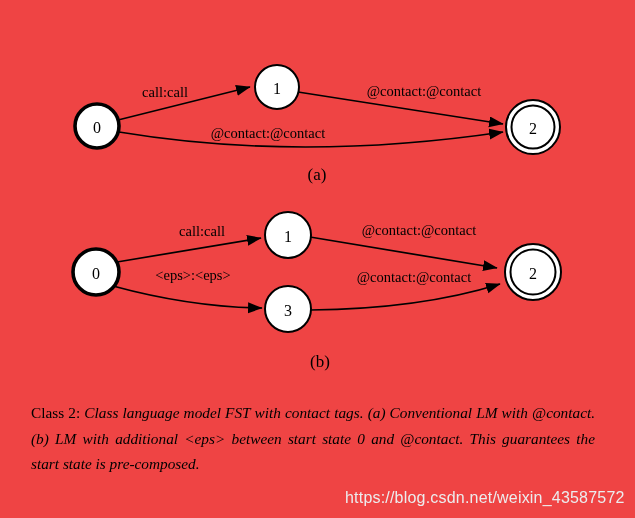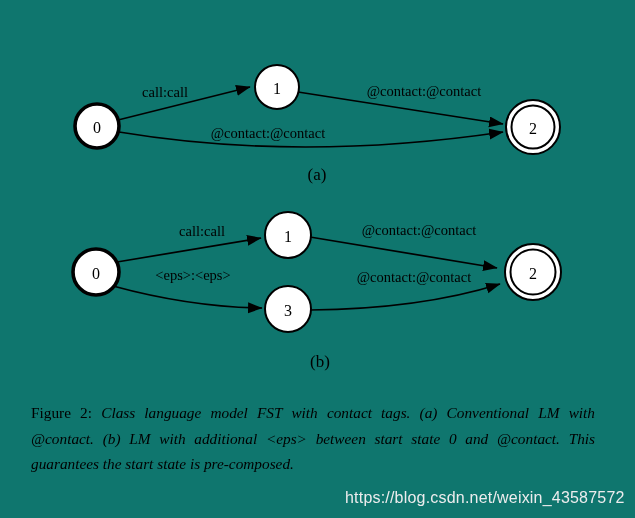--- a/index.html
+++ b/index.html
@@ -4,21 +4,21 @@
 <style>
   html, body {
     margin: 0;
     padding: 0;
     background: #ffffff;
   }
   #page {
     position: relative;
     width: 635px;
     height: 518px;
-    background: #0f766e;
+    background: #ef4444;
     overflow: hidden;
     font-family: "Liberation Serif", "DejaVu Serif", serif;
     color: #000000;
   }
 
   
   .fst-svg {
     position: absolute;
     left: 0;
     top: 0;
@@ -157,19 +157,19 @@
     <g>
       <circle class="state-circle" cx="533" cy="77" r="28"></circle>
       <circle class="state-circle" cx="533" cy="77" r="22.5"></circle>
       <text class="state-label" x="533" y="78">2</text>
     </g>
 
     <text class="subfig-label" x="320" y="172">(b)</text>
   </svg>
 
   <div id="caption">
-    <span class="cap-head">Figure 2:</span>
+    <span class="cap-head">Class 2:</span>
     <span class="cap-body">Class language model FST with contact tags. (a) Conventional LM with @contact. (b) LM with additional &lt;eps&gt; between start state 0 and @contact. This guarantees the start state is pre-composed.</span>
   </div>
 
   <div id="watermark">https://blog.csdn.net/weixin_43587572</div>
 
 </div>
 
 </body></html>

